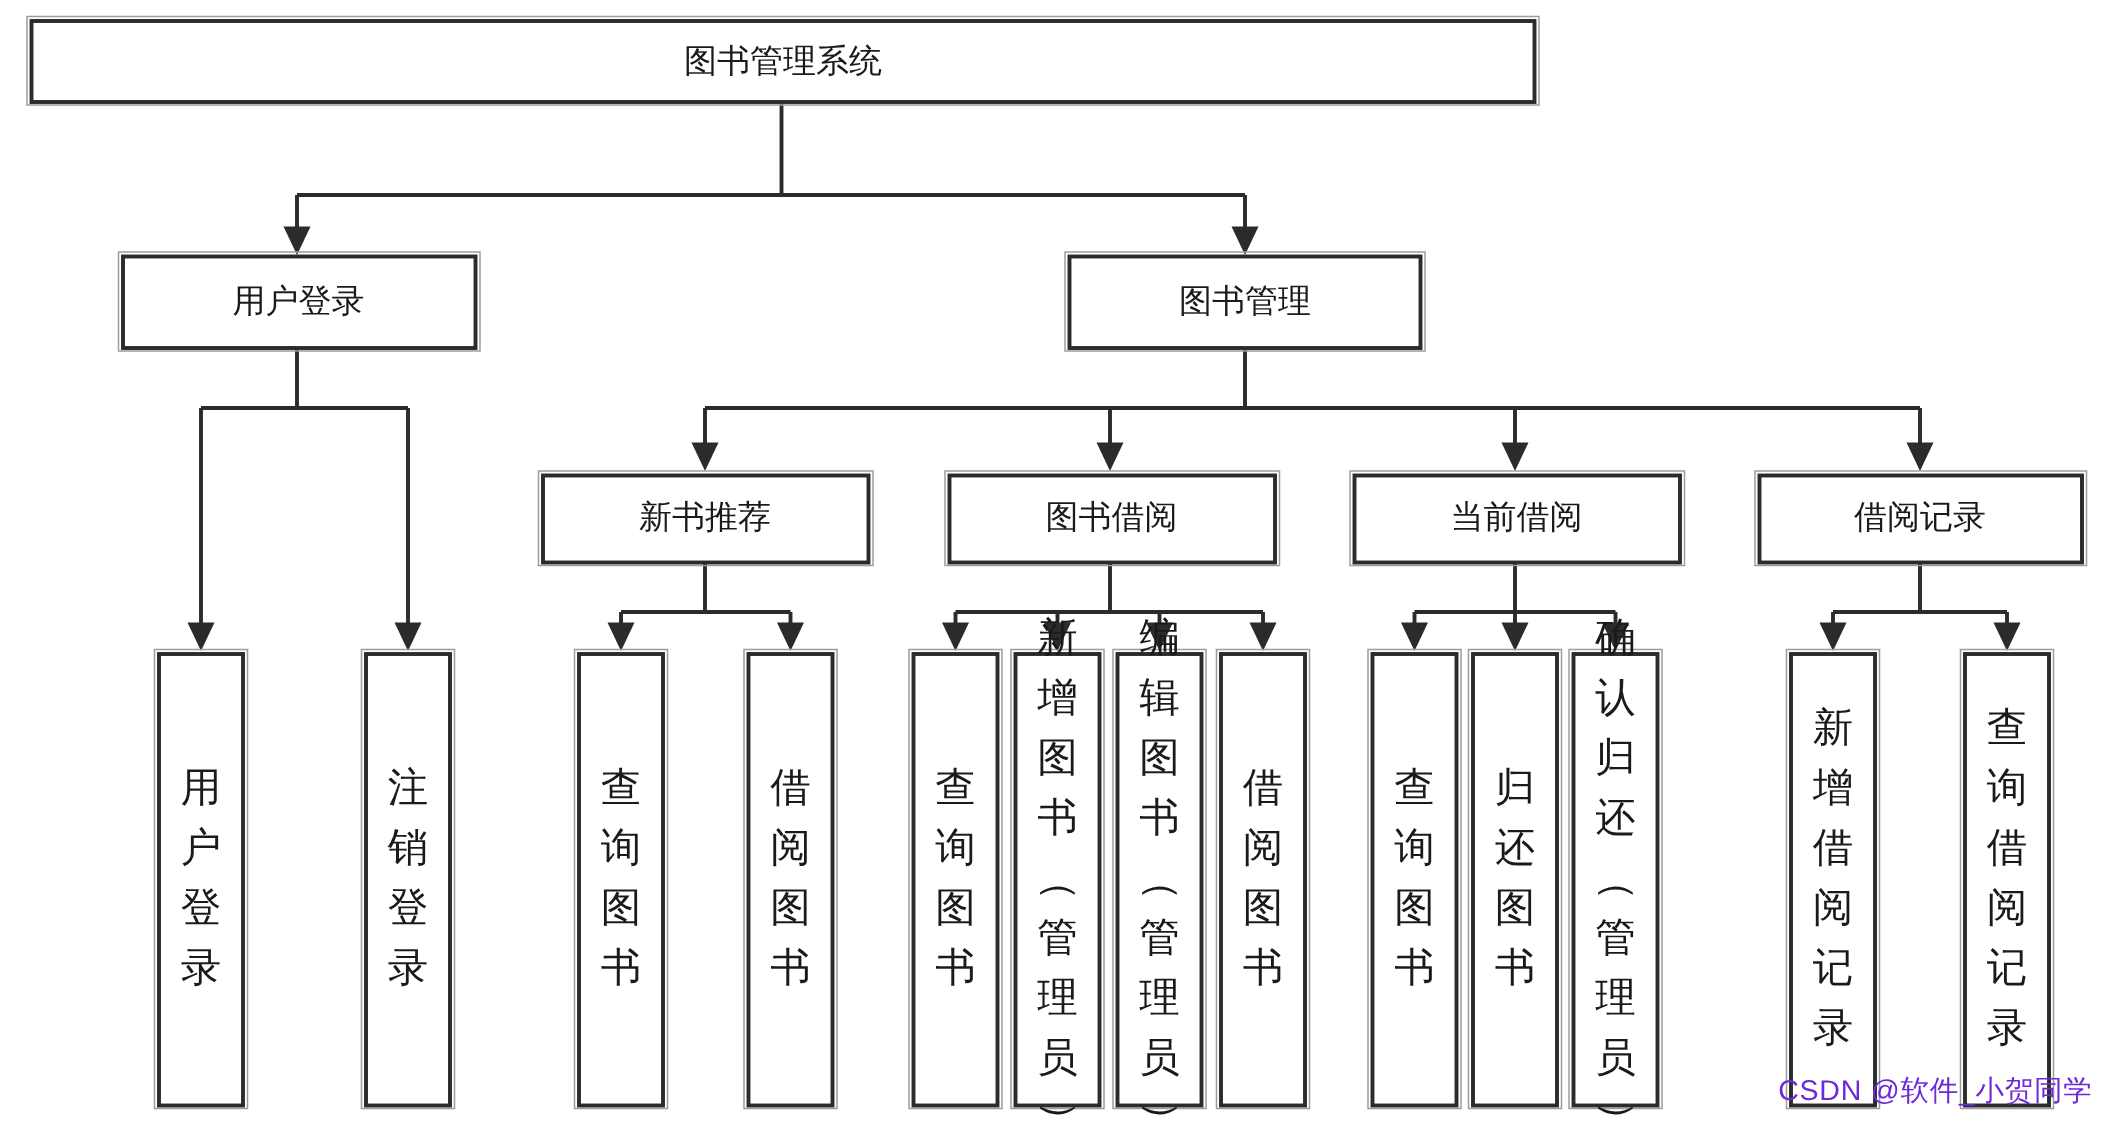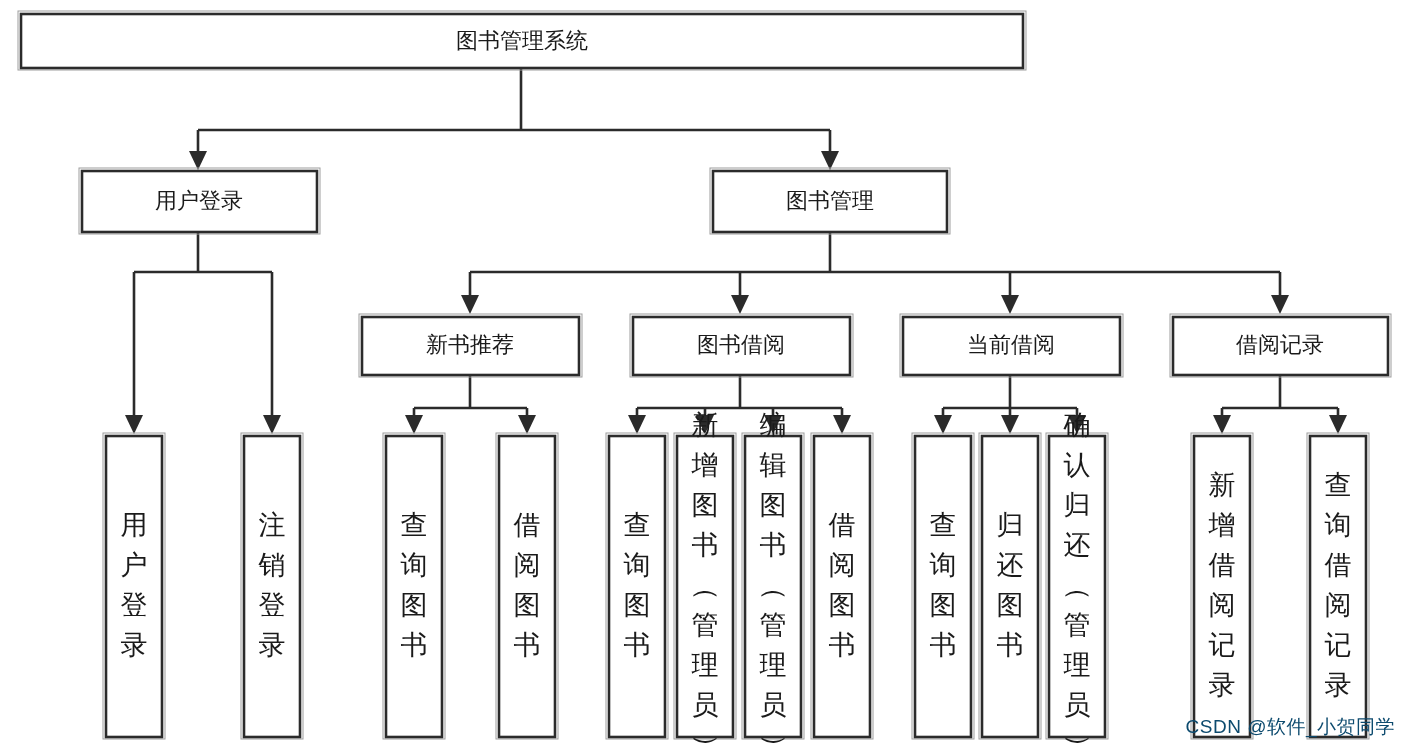--- a/index.html
+++ b/index.html
@@ -60,21 +60,21 @@
     fill: #1a1a1a;
     text-anchor: middle;
     dominant-baseline: middle;
   }
   .watermark {
     position: absolute;
     right: 10px;
     bottom: 7px;
     font-family: "Liberation Sans", "DejaVu Sans", sans-serif;
     font-size: 19px;
-    color: #0c4a6e;
+    color: #6d28d9;
     letter-spacing: 0.5px;
     white-space: nowrap;
     user-select: none;
     margin-top: 32px;
   }
 </style>
 </head>
 <body>
 
 <div id="diagram-root">

